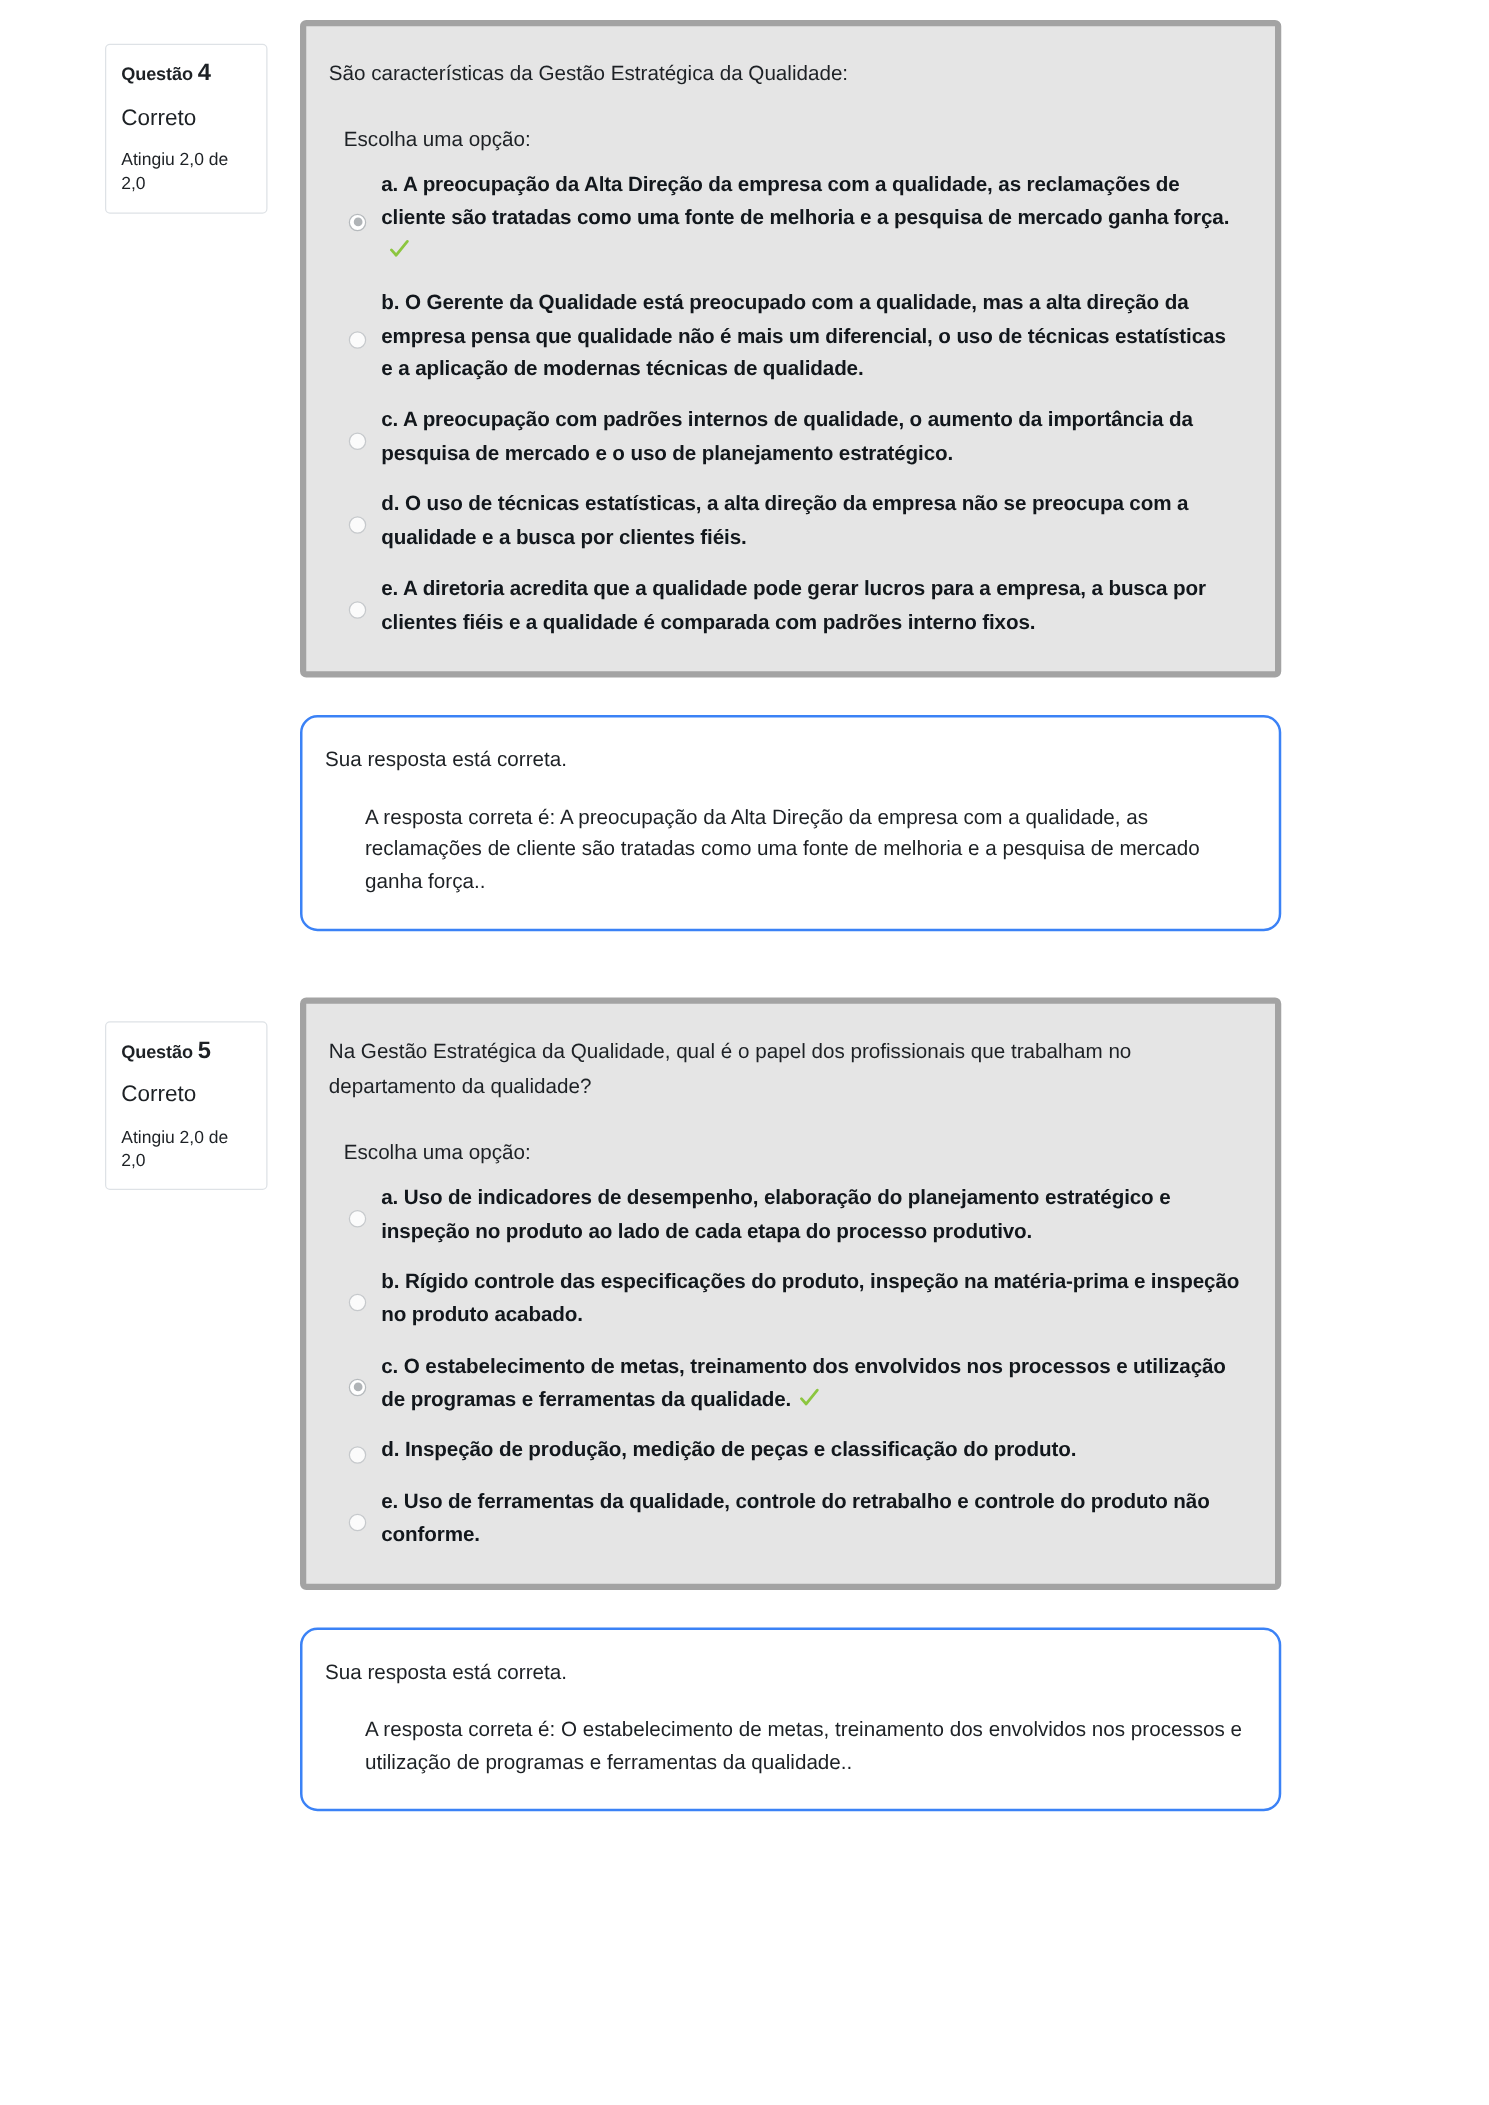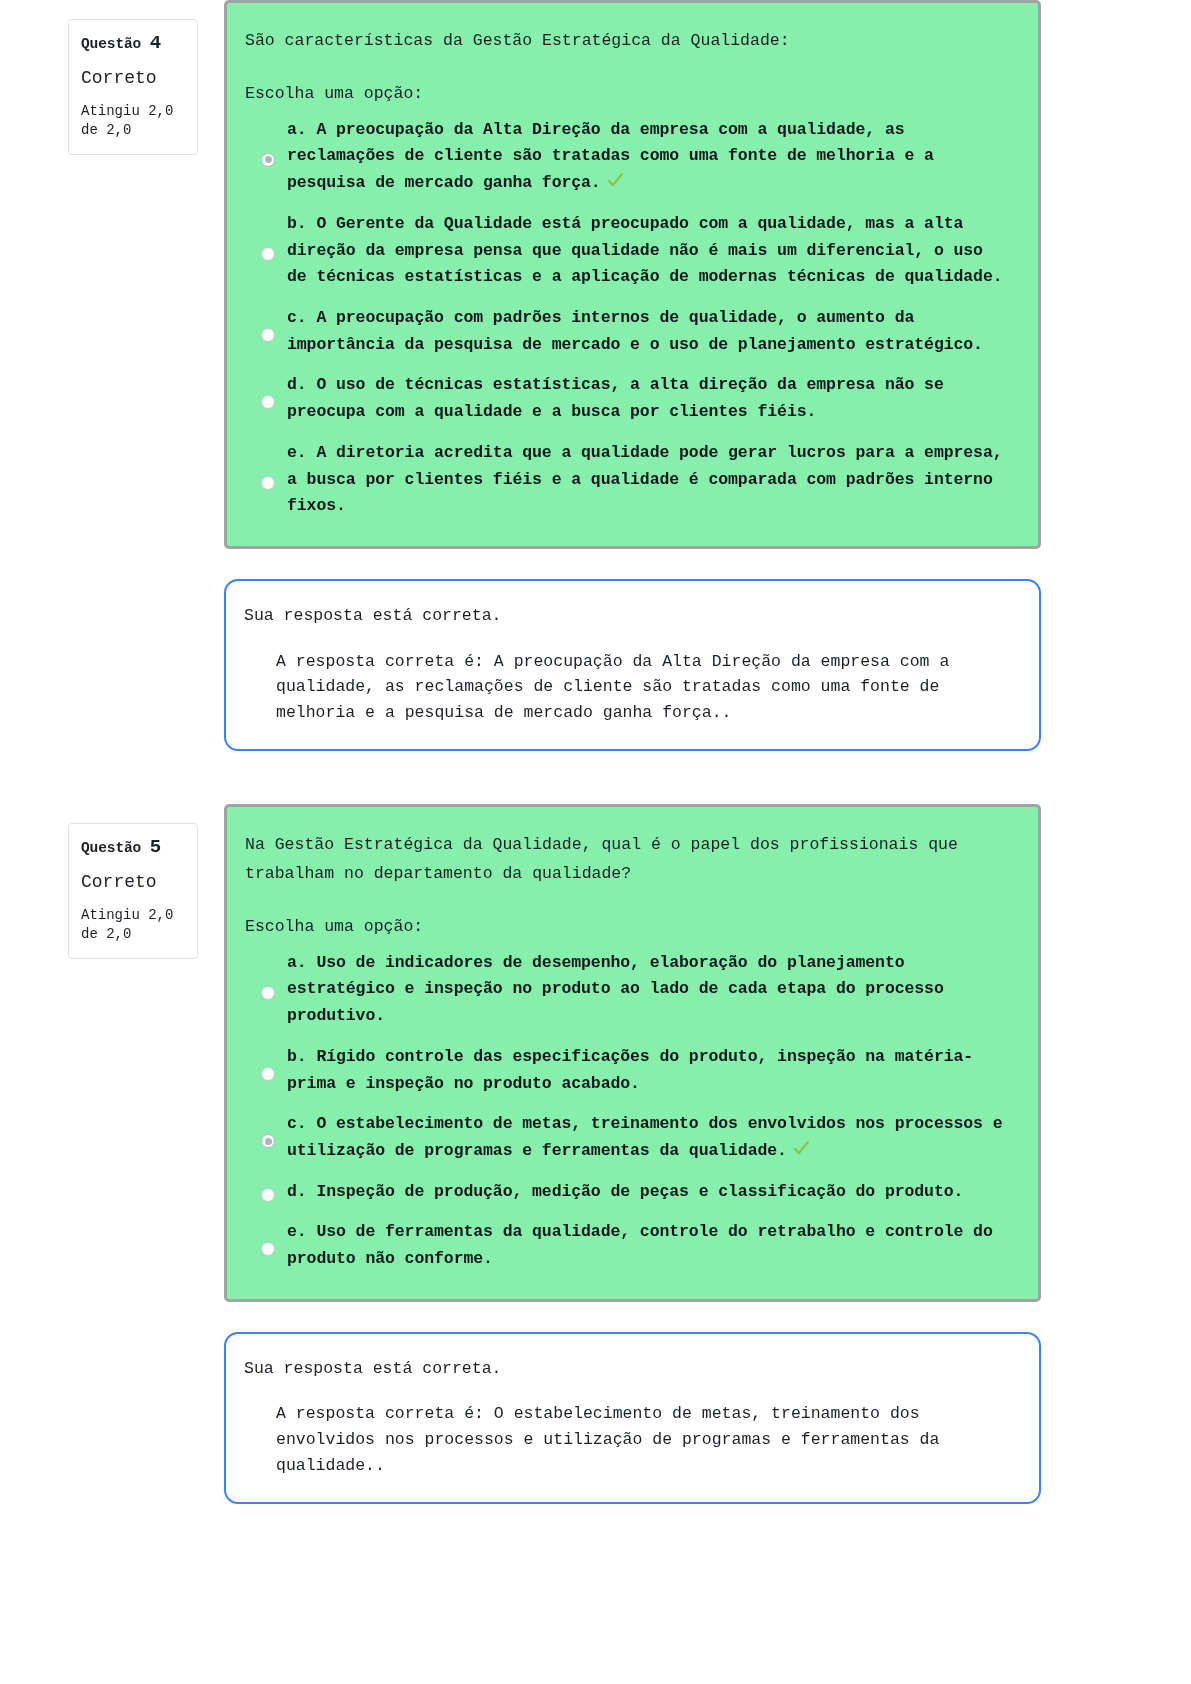--- a/index.html
+++ b/index.html
@@ -12,23 +12,22 @@
     height: 1684px;
     font-family: "Liberation Sans", sans-serif;
     color: #1d2125;
     -webkit-font-smoothing: antialiased;
   }
 
   .page {
     position: relative;
     width: 1191px;
     height: 1492px;
-    padding: 0;
-    box-sizing: border-box;
-    font-family: Liberation Mono, monospace;
+    padding: 16px;
+    box-sizing: border-box;
   }
 
   
   .question-block {
     display: flex;
     align-items: flex-start;
     padding: 0 0 0 68px;
   }
 
   
@@ -71,39 +70,39 @@
 
   
   .content-col {
     flex: 1 1 auto;
     margin-left: 26px;
     margin-right: 150px;
   }
 
   
   .question-card {
-    border: 3px solid #a3a3a3;
+    border: 5px solid #a3a3a3;
     border-radius: 5px;
-    background: #86efac;
+    background: #e5e5e5;
     padding: 24px 26px 26px 18px;
     box-sizing: border-box;
   }
   .qtext {
     font-size: 16.5px;
     line-height: 1.75;
     color: #1d2125;
     font-weight: 400;
     margin: 0 0 26px 0;
   }
   .prompt {
     font-size: 16.5px;
     line-height: 1.5;
     color: #1d2125;
     font-weight: 400;
-    margin: 0 0 10px 0;
+    margin: 0 0 10px 12px;
   }
 
   .answers {
     margin: 0;
     padding: 0;
     list-style: none;
   }
   .answer {
     display: flex;
     align-items: center;

